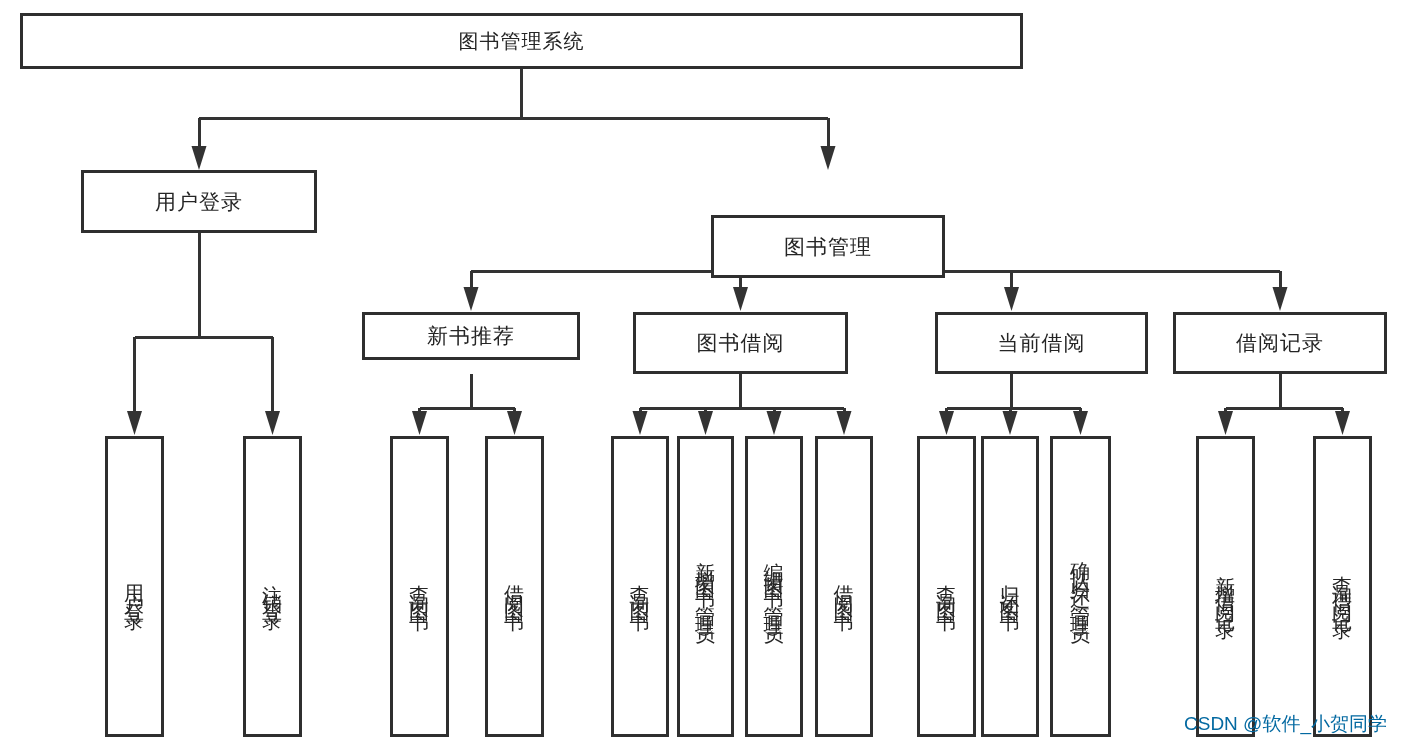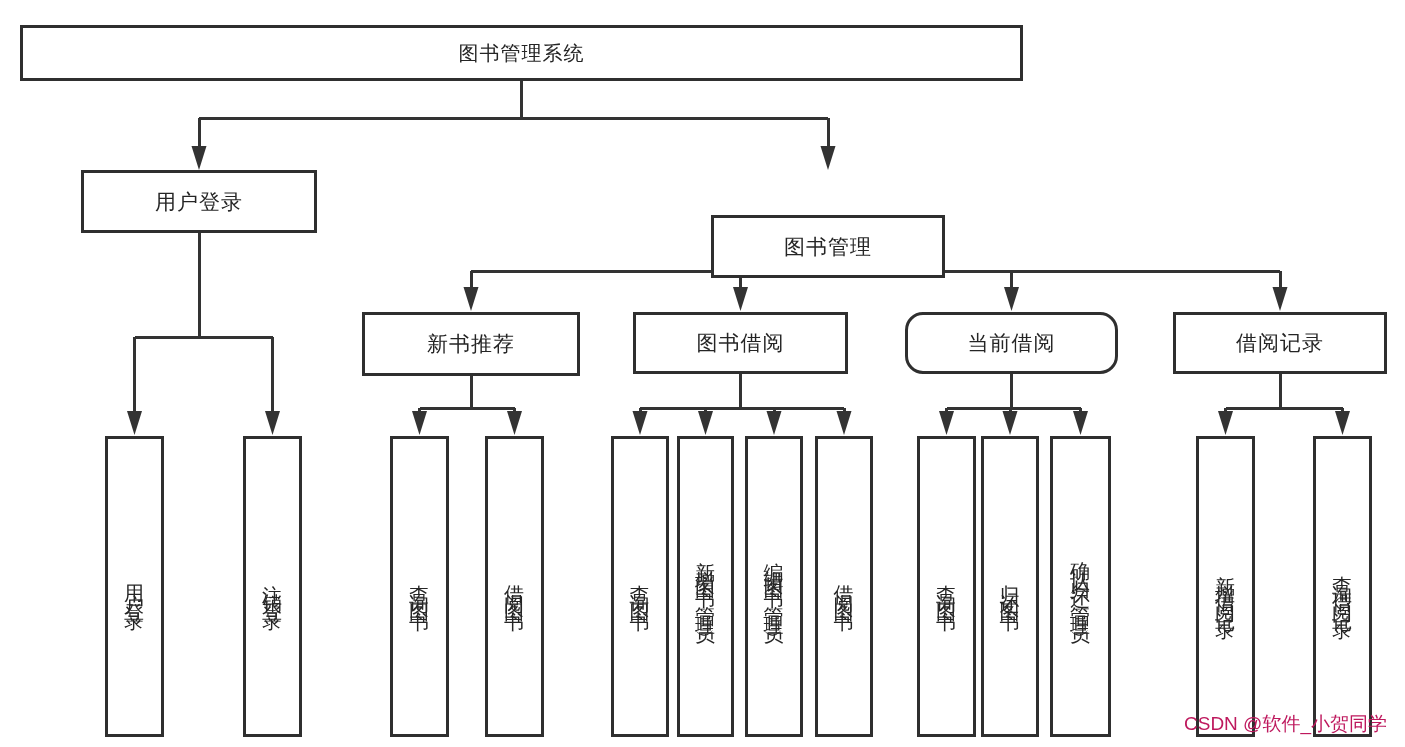--- a/index.html
+++ b/index.html
@@ -48,21 +48,21 @@
     line-height: 1;
     letter-spacing: 9px;
     color: #252525;
     white-space: nowrap;
   }
   #watermark {
     position: absolute;
     left: 1184px;
     top: 711px;
     font-size: 19px;
-    color: #be185d;
+    color: #0369a1;
     z-index: 5;
     white-space: nowrap;
   }
 </style>
 </head>
 <body>
 
 <div id="stage">
 
   <svg id="connectors" viewBox="0 0 1405 747" xmlns="http://www.w3.org/2000/svg">
@@ -91,38 +91,38 @@
       <polygon points="766.5,411 781.5,411 774,435"></polygon>
       <polygon points="836.5,411 851.5,411 844,435"></polygon>
       <polygon points="939,411 954,411 946.5,435"></polygon>
       <polygon points="1002.5,411 1017.5,411 1010,435"></polygon>
       <polygon points="1073,411 1088,411 1080.5,435"></polygon>
       <polygon points="1218,411 1233,411 1225.5,435"></polygon>
       <polygon points="1335,411 1350,411 1342.5,435"></polygon>
     </g>
   </svg>
 
-  <div class="hbox" style="left:20px; top:13px; width:1003px; height:56px; font-size:20px;margin-top:12px;">
+  <div class="hbox" style="left:20px; top:13px; width:1003px; height:56px; font-size:20px;">
     <span>图书管理系统</span>
   </div>
 
   <div class="hbox" style="left:81px; top:170px; width:236px; height:63px;">
     <span>用户登录</span>
   </div>
   <div class="hbox" style="left:711px; top:170px; width:234px; height:63px;margin-top:45px;">
     <span>图书管理</span>
   </div>
 
-  <div class="hbox" style="left:362px; top:312px; width:218px; height:64px;">
+  <div class="hbox" style="left:362px; top:312px; width:218px; height:48px;">
     <span>新书推荐</span>
   </div>
   <div class="hbox" style="left:633px; top:312px; width:215px; height:62px;">
     <span>图书借阅</span>
   </div>
-  <div class="hbox" style="left:905px; top:312px; width:213px; height:62px;border-radius:18px;">
+  <div class="hbox" style="left:935px; top:312px; width:213px; height:62px;">
     <span>当前借阅</span>
   </div>
   <div class="hbox" style="left:1173px; top:312px; width:214px; height:62px;text-align:center;">
     <span>借阅记录</span>
   </div>
 
   <div class="vbox" style="left:105px; width:59px;">
     <span class="vtext">用户登录</span>
   </div>
   <div class="vbox" style="left:243px; width:59px;">

